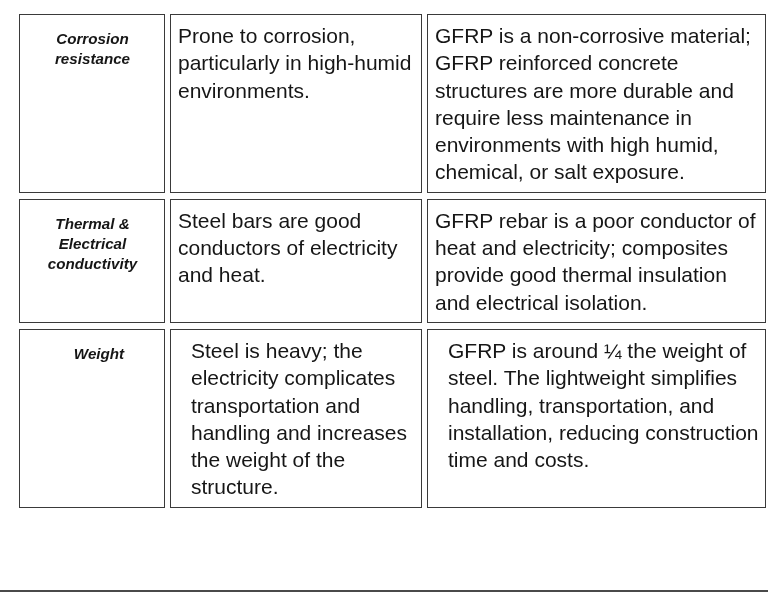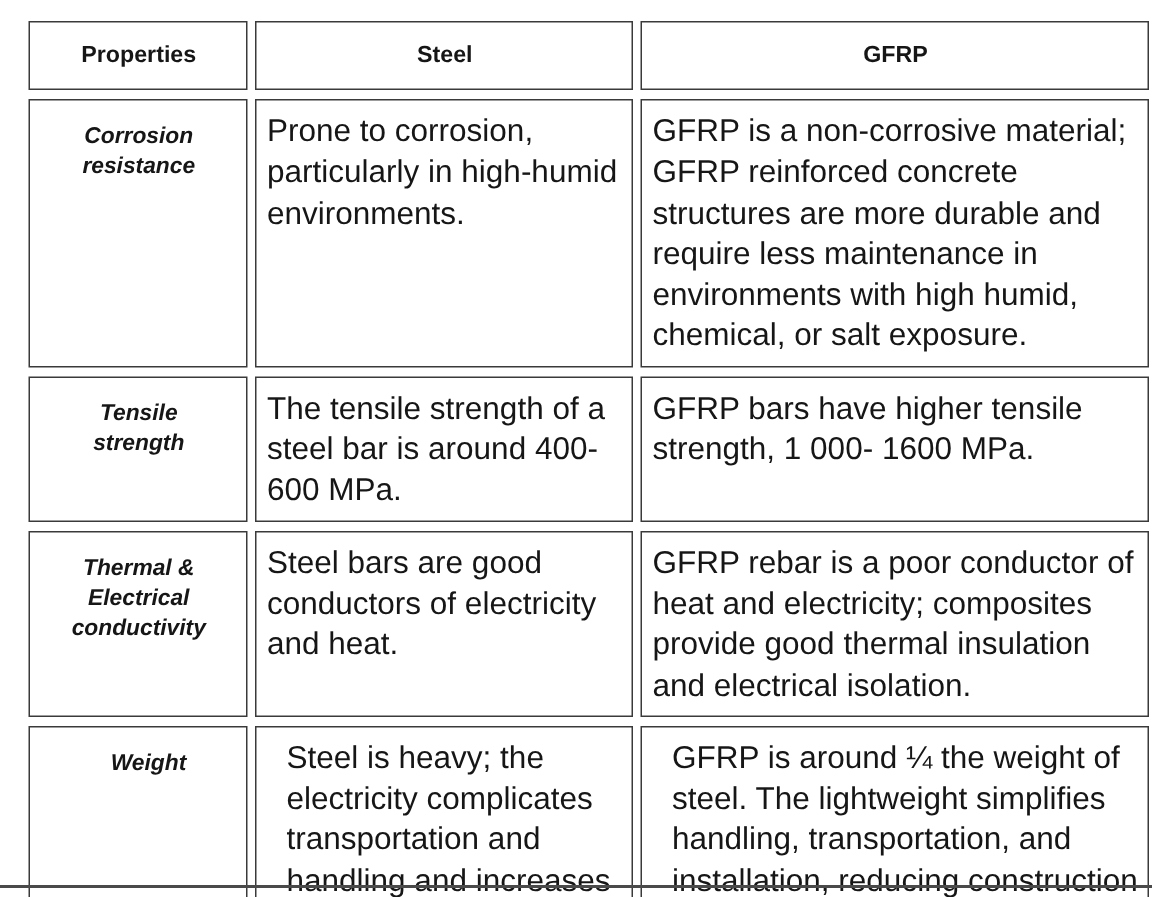--- a/index.html
+++ b/index.html
@@ -96,57 +96,34 @@
 <div class="table-wrap">
 
   <table class="comparison-table">
     <colgroup>
       <col class="col-prop">
       <col class="col-steel">
       <col class="col-gfrp">
     </colgroup>
     <tbody>
 
-      <tr>
-        <td class="header-cell">
-          <span class="cell-text">Properties</span>
-        </td>
-        <td class="header-cell">
-          <span class="cell-text">Steel</span>
-        </td>
-        <td class="header-cell">
-          <span class="cell-text">GFRP</span>
-        </td>
-      </tr>
 
       <tr class="row-corrosion">
         <td class="prop-cell">
           <span class="cell-text">Corrosion
 resistance</span>
         </td>
         <td>
           <span class="cell-text">Prone to corrosion, particularly in high-humid environments.</span>
         </td>
         <td>
           <span class="cell-text">GFRP is a non-corrosive material; GFRP reinforced concrete structures are more durable and require less maintenance in environments with high humid, chemical, or salt exposure.</span>
         </td>
       </tr>
 
-      <tr class="row-tensile">
-        <td class="prop-cell">
-          <span class="cell-text">Tensile
-strength</span>
-        </td>
-        <td>
-          <span class="cell-text">The tensile strength of a steel bar is around 400-600 MPa.</span>
-        </td>
-        <td>
-          <span class="cell-text">GFRP bars have higher tensile strength, 1 000- 1600 MPa.</span>
-        </td>
-      </tr>
 
       <tr class="row-conductivity">
         <td class="prop-cell">
           <span class="cell-text">Thermal &amp;
 Electrical
 conductivity</span>
         </td>
         <td>
           <span class="cell-text">Steel bars are good conductors of electricity and heat.</span>
         </td>

